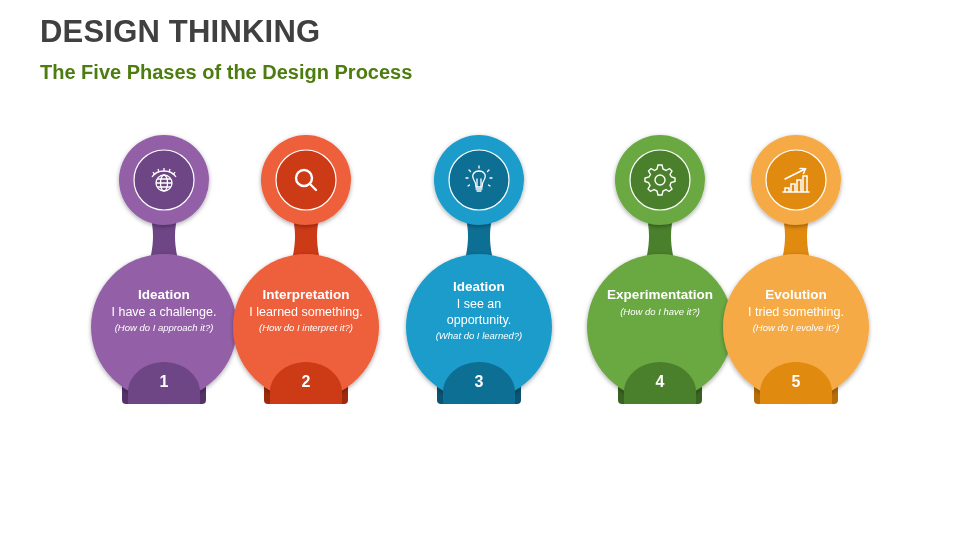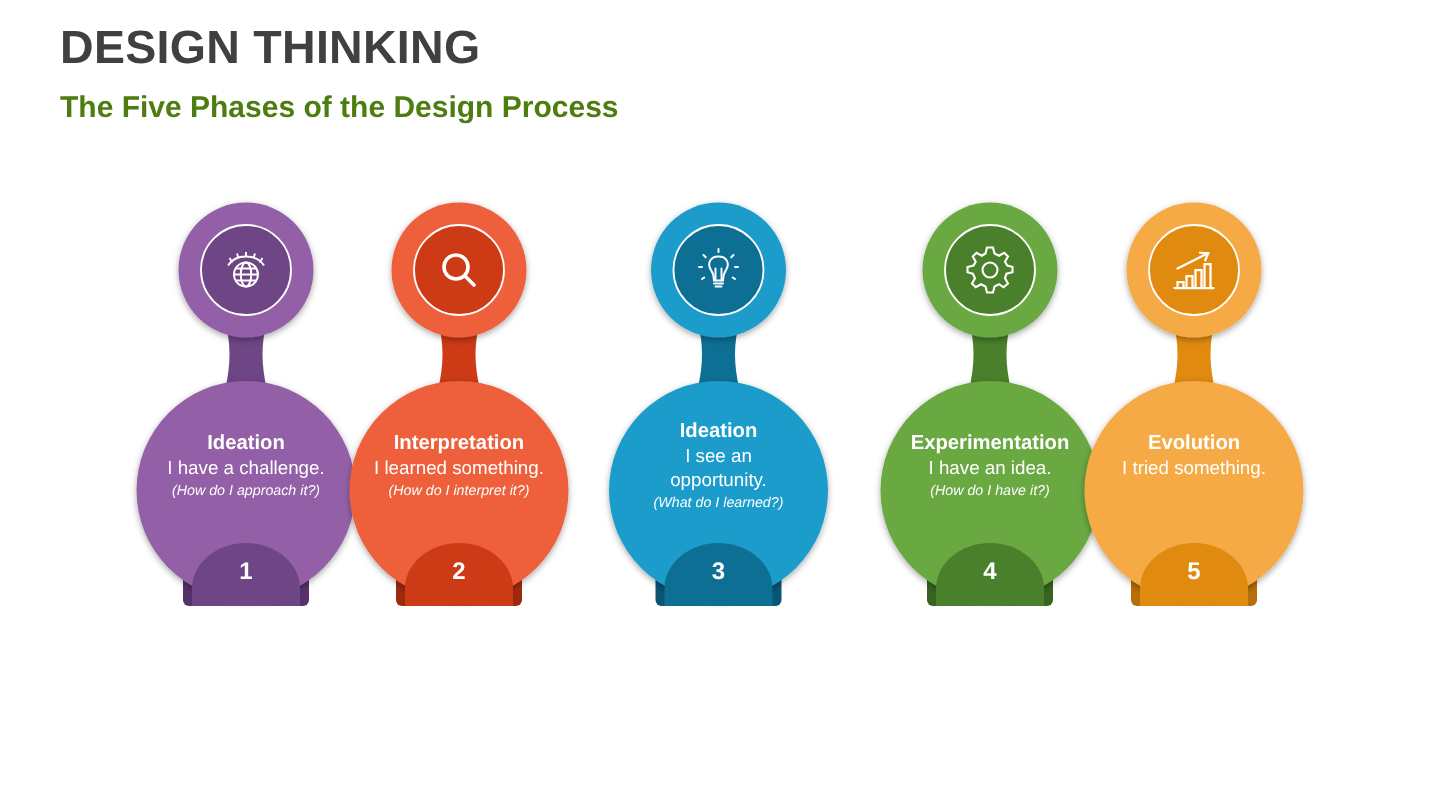--- a/index.html
+++ b/index.html
@@ -136,21 +136,20 @@
       <circle class="c-dark" cx="80" cy="50" r="30" stroke="#ffffff" stroke-width="1.2" fill="#4A7F2C"></circle>
 
       <path class="c-dark" d="M44,274 L44,262 C44,246 60,232 80,232 C100,232 116,246 116,262 L116,274 Z" fill="#4A7F2C"></path>
     </svg>
     <div class="icon"><svg viewBox="0 0 36 36" fill="none" stroke="#fff" stroke-width="1.4">
           <path d="M16 5 H20 L21 9 L24 10.5 L27.5 8.5 L30 11 L28 14.5 L29.5 17 L33 18 V21.5 L29 22.5 L28 25.5 L30 29 L27 31.5 L24 29.5 L21 31 L20 35 H16 L15 31 L12 29.5 L8.5 31.5 L6 29 L8 25.5 L6.5 22.5 L3 21.5 V18 L7 17 L8.5 14.5 L6.5 11 L9 8.5 L12.5 10.5 L15 9 Z" transform="translate(0,-2)"></path>
           <circle cx="18" cy="18" r="5"></circle>
         </svg></div>
     <div class="text">
       <span class="name">Experimentation</span>
-      <span class="desc">I have an idea.</span>
       <span class="q">(How do I have it?)</span>
     </div>
     <div class="num">4</div>
   </div>
     <div class="phase" style="left: 716px;">
     <svg class="shape" viewBox="0 0 160 280">
       <defs>
         <filter id="sh4" x="-20%" y="-20%" width="140%" height="140%">
           <feDropShadow dx="0" dy="1.5" stdDeviation="2" flood-color="#000" flood-opacity="0.35"></feDropShadow>
         </filter>
@@ -168,16 +167,17 @@
       <path class="c-dark" d="M44,274 L44,262 C44,246 60,232 80,232 C100,232 116,246 116,262 L116,274 Z" fill="#E08A10"></path>
     </svg>
     <div class="icon"><svg viewBox="0 0 36 36" fill="none" stroke="#fff" stroke-width="1.5" stroke-linecap="round">
           <path d="M7 17 L27 7"></path>
           <path d="M22 6.5 L27.5 6.8 L25.5 11.5"></path>
           <path d="M7 30 V26 H11 V30 M13 30 V22 H17 V30 M19 30 V18 H23 V30 M25 30 V14 H29 V30 M5 30 H31"></path>
         </svg></div>
     <div class="text">
       <span class="name">Evolution</span>
       <span class="desc">I tried something.</span>
+      <span class="q">(How do I evolve it?)</span>
     </div>
     <div class="num">5</div>
   </div>
   </div>
 
 </body></html>

